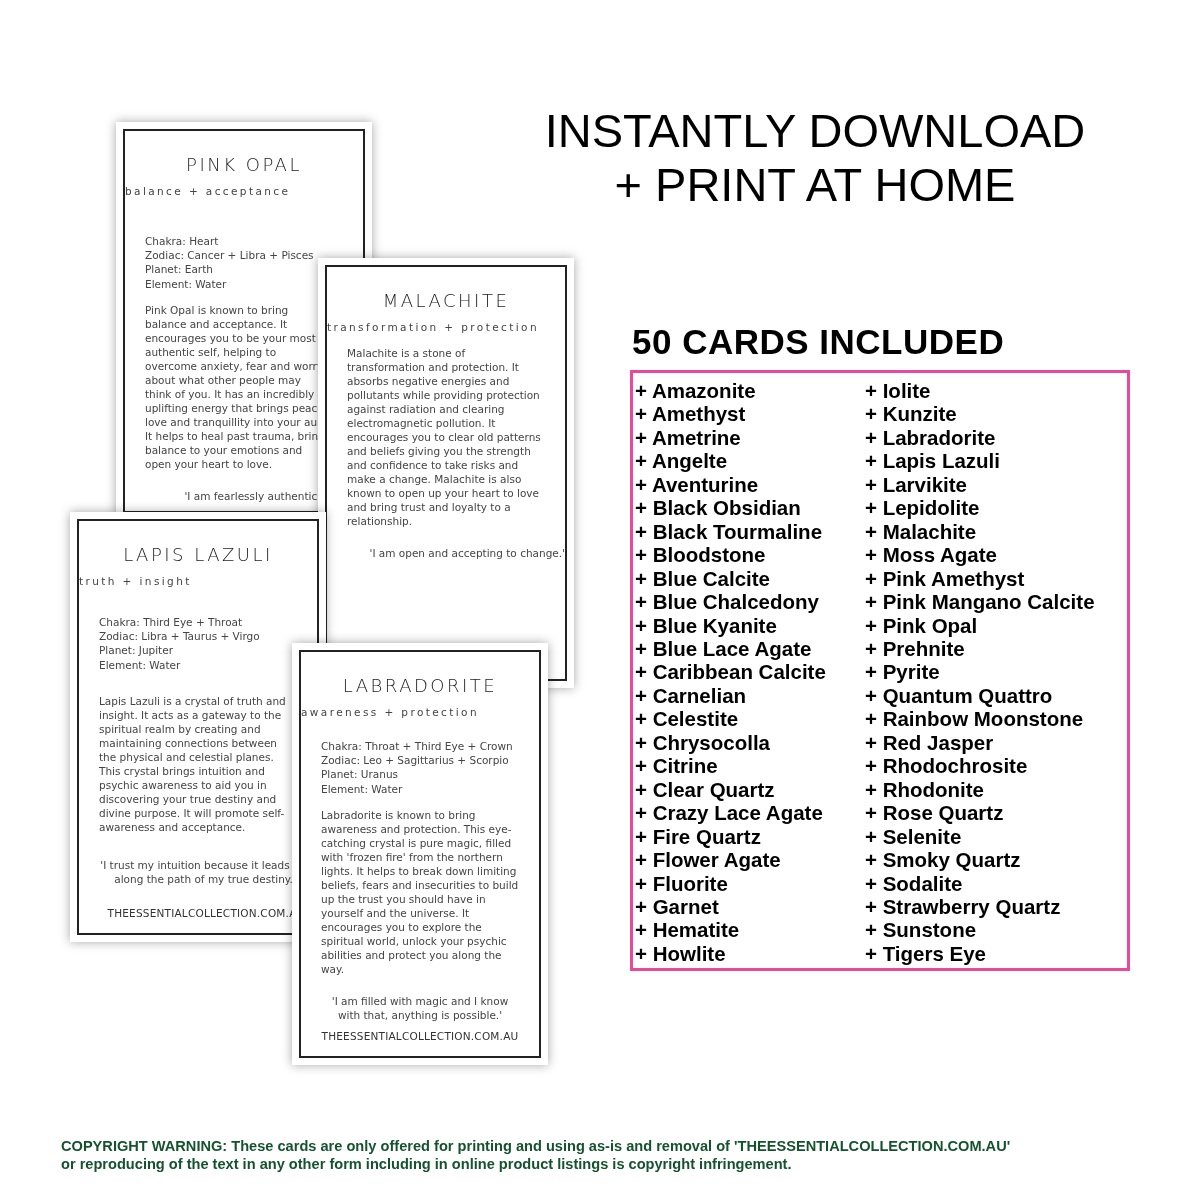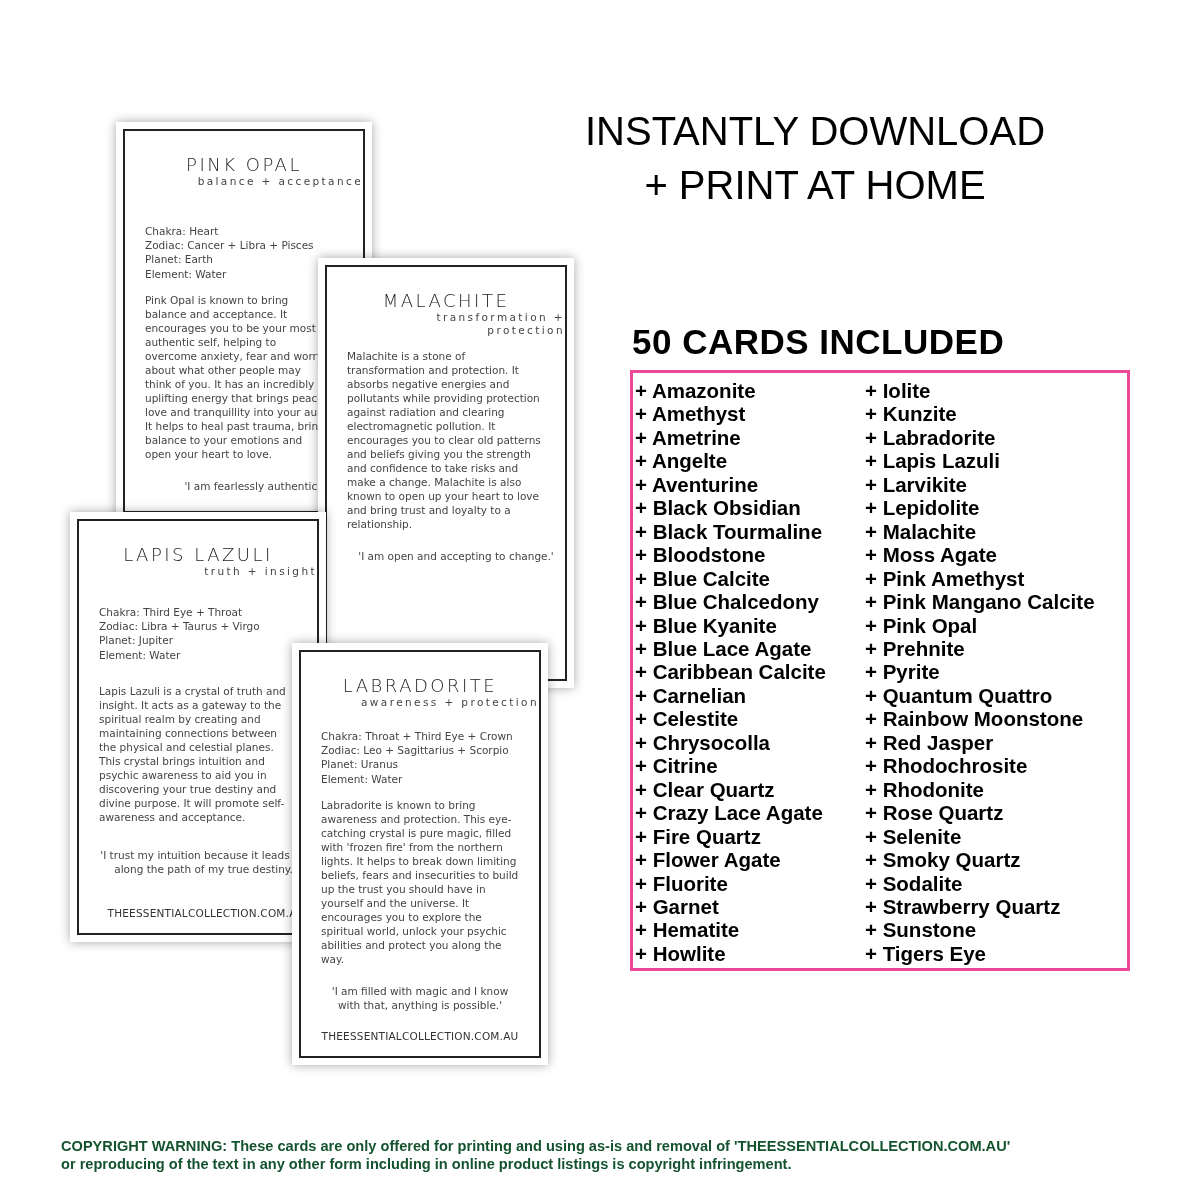--- a/index.html
+++ b/index.html
@@ -1,25 +1,25 @@
 <!DOCTYPE html>
 <html><head>
 <meta charset="utf-8">
 <style>
   html, body { margin:0; padding:0; }
   body { width:1200px; height:1200px; background:#ffffff; position:relative; overflow:hidden; font-family:"DejaVu Sans", sans-serif; color:#111; }
   .card { position:absolute; background:#fff; box-shadow: 0 0 10px rgba(0,0,0,0.35); box-sizing:border-box; padding:7px; }
   .card-inner { border:2px solid #222; width:100%; height:100%; box-sizing:border-box; position:relative; overflow:hidden; }
   .card-title { font-family:"DejaVu Sans", sans-serif; font-weight:300; font-size:18px; letter-spacing:2.5px; text-align:center; color:#222; margin-top:24px; line-height:20px; }
-  .card-sub { font-size:10.5px; letter-spacing:2.4px; text-align:right; color:#444; margin-top:0; line-height:13px;padding-left:44px; }
+  .card-sub { font-size:10.5px; letter-spacing:2.4px; text-align:left; color:#444; margin-top:10px; line-height:13px; }
   .card-meta { font-size:10.5px; color:#444; line-height:14.2px; margin:20px 0 0 20px; white-space:nowrap; }
   .card-desc { font-size:10.5px; color:#444; line-height:14px; margin:12px 0 0 20px; white-space:pre; }
   .card-quote { font-size:10.5px; color:#444; line-height:14px; margin-top:18px; text-align:center; white-space:pre; }
   .card-site { position:absolute; bottom:14px; left:0; right:0; text-align:center; font-size:10.5px; color:#333; letter-spacing:0.2px; }
-  .hero { position:absolute; left:470px; width:690px; text-align:center; font-family:"Liberation Sans", sans-serif; font-size:40px; font-weight:400; color:#000; line-height:54px; top:104px; }
+  .hero { position:absolute; left:470px; width:690px; text-align:center; font-family:"Liberation Sans", sans-serif; font-size:47px; font-weight:400; color:#000; line-height:54px; top:104px; }
   .hero .line { display:block; }
   .count-title { position:absolute; left:632px; top:322px; font-family:"Liberation Sans", sans-serif; font-size:35px; font-weight:700; color:#000; letter-spacing:0.5px; }
   .list-box { position:absolute; left:630px; top:370px; width:500px; height:601px; border:3px solid #ec4899; box-sizing:border-box; }
   .col { position:absolute; top:6px; font-family:"Liberation Sans", sans-serif; font-size:20.5px; font-weight:700; color:#000; line-height:23.45px; }
   .col-left { left:2px; }
   .col-right { left:232px; }
   .col .item { white-space:nowrap; }
   .copyright { position:absolute; left:61px; top:1137px; font-family:"Liberation Sans", sans-serif; font-size:14.6px; color:#14532d; line-height:18px; font-weight:700; }
 </style>
 </head>
@@ -61,21 +61,21 @@
 pollutants while providing protection
 against radiation and clearing
 electromagnetic pollution. It
 encourages you to clear old patterns
 and beliefs giving you the strength
 and confidence to take risks and
 make a change. Malachite is also
 known to open up your heart to love
 and bring trust and loyalty to a
 relationship.</div>
-    <div class="card-quote" style="text-align:center; margin-left:20px;">'I am open and accepting to change.'</div>
+    <div class="card-quote" style="text-align:right; margin-left:20px;">'I am open and accepting to change.'</div>
   </div>
 </div>
 
 <div class="card" style="left:70px; top:512px; width:256px; height:430px;">
   <div class="card-inner">
     <div class="card-title">LAPIS LAZULI</div>
     <div class="card-sub">truth + insight</div>
     <div class="card-meta" style="margin-top:27px;">
       <div>Chakra: Third Eye + Throat</div>
       <div>Zodiac: Libra + Taurus + Virgo</div>

